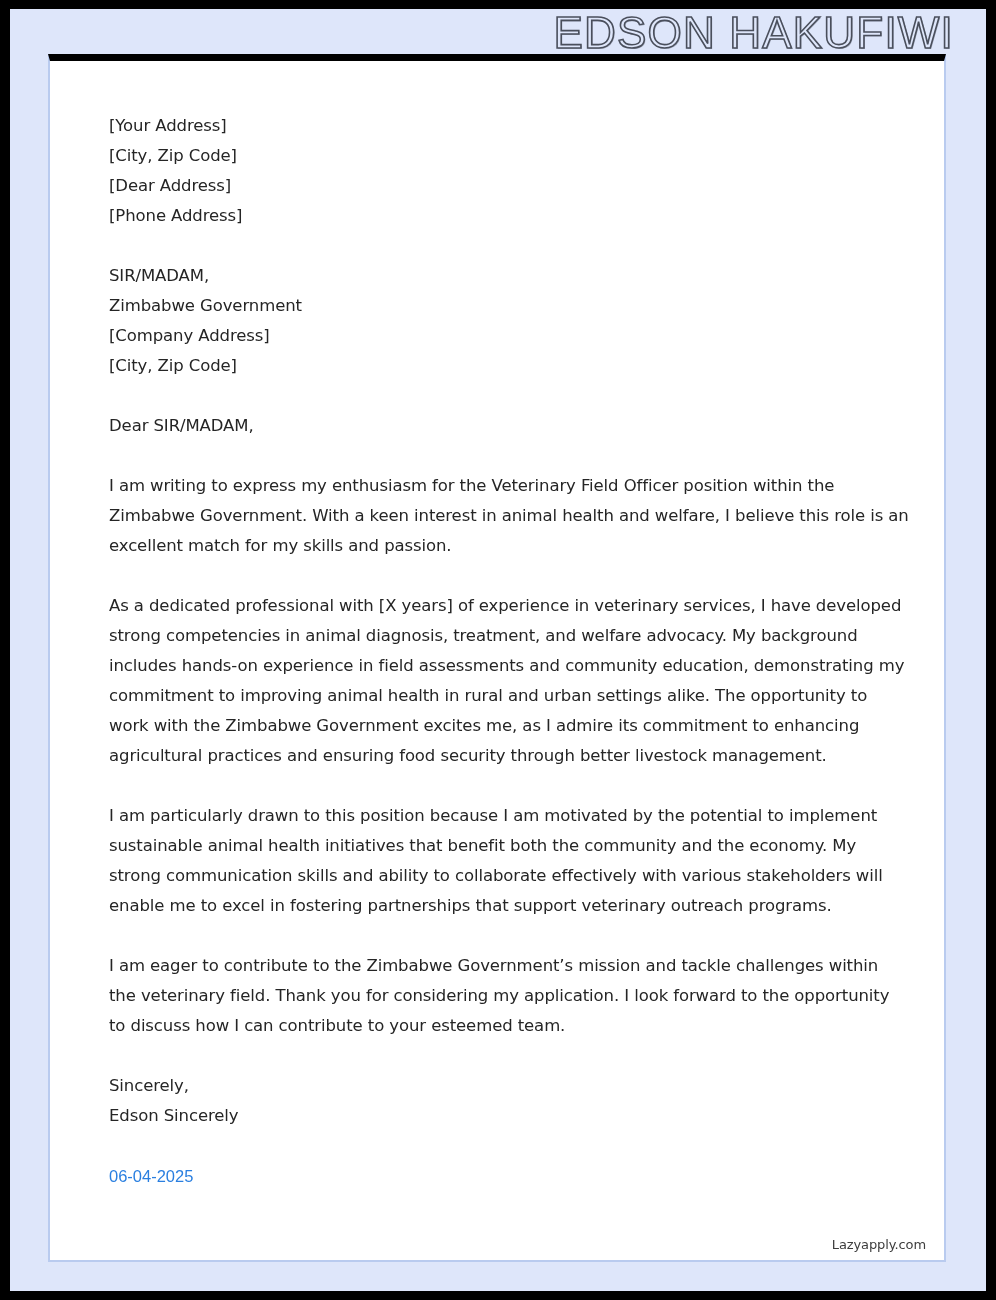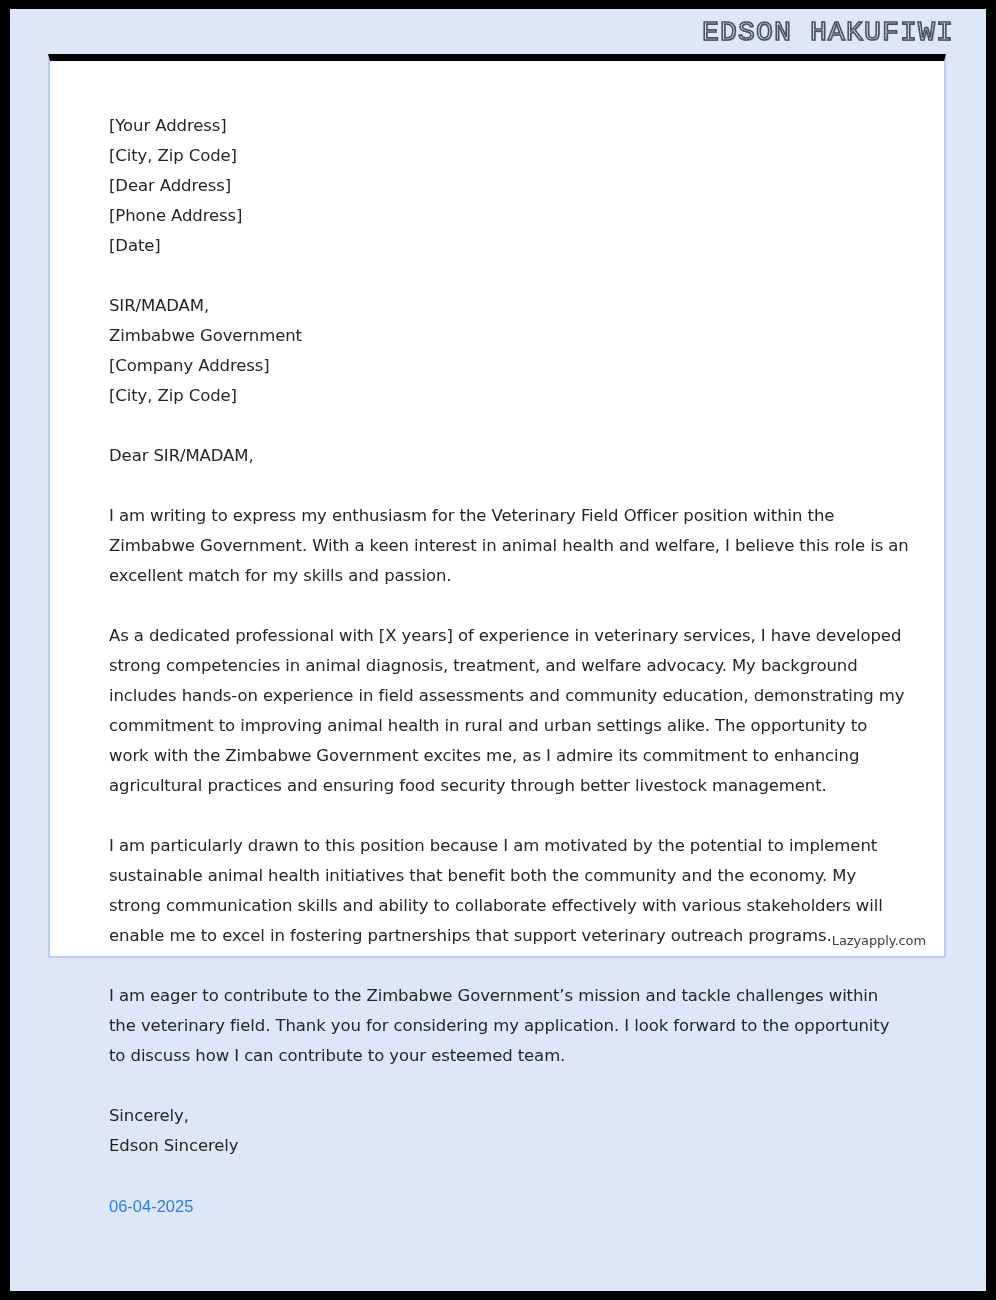--- a/index.html
+++ b/index.html
@@ -36,38 +36,38 @@
     top: 0;
     width: 976px;
     height: 47px;
     display: flex;
     align-items: center;
     justify-content: flex-end;
     padding-right: 32px;
     box-sizing: border-box;
   }
   #letterhead-name {
-    font-family: Liberation Mono, monospace;
-    font-size: 28px;
+    font-family: Liberation Sans, sans-serif;
+    font-size: 44px;
     font-weight: 400;
     letter-spacing: 1.2px;
     line-height: 1;
     color: #dee6fa;
     -webkit-text-stroke: 1.6px #4a4f5c;
     text-shadow: 1px 1px 0 rgba(120,128,145,0.55);
     white-space: nowrap;
   }
 
   
   #letter-sheet {
     position: absolute;
     left: 38px;
     top: 45px;
     width: 898px;
-    height: 904px;
+    height: 1208px;
     background: #ffffff;
     box-sizing: border-box;
     border-top: 7px solid #000000;
     border-left: 2px solid #b9cbef;
     border-right: 2px solid #b9cbef;
     border-bottom: 2px solid #b9cbef;
   }
 
   #letter-body {
     position: absolute;
@@ -127,21 +127,20 @@
 
   <div id="letter-sheet">
 
     <div id="letter-body">
 
       <div class="block">
         <div class="letter-line">[Your Address]</div>
         <div class="letter-line">[City, Zip Code]</div>
         <div class="letter-line">[Dear Address]</div>
         <div class="letter-line">[Phone Address]</div>
-        <div class="letter-line">[Date]</div>
       </div>
 
       <div class="block">
         <div class="letter-line">SIR/MADAM,</div>
         <div class="letter-line">Zimbabwe Government</div>
         <div class="letter-line">[Company Address]</div>
         <div class="letter-line">[City, Zip Code]</div>
       </div>
 
       <div class="block">

